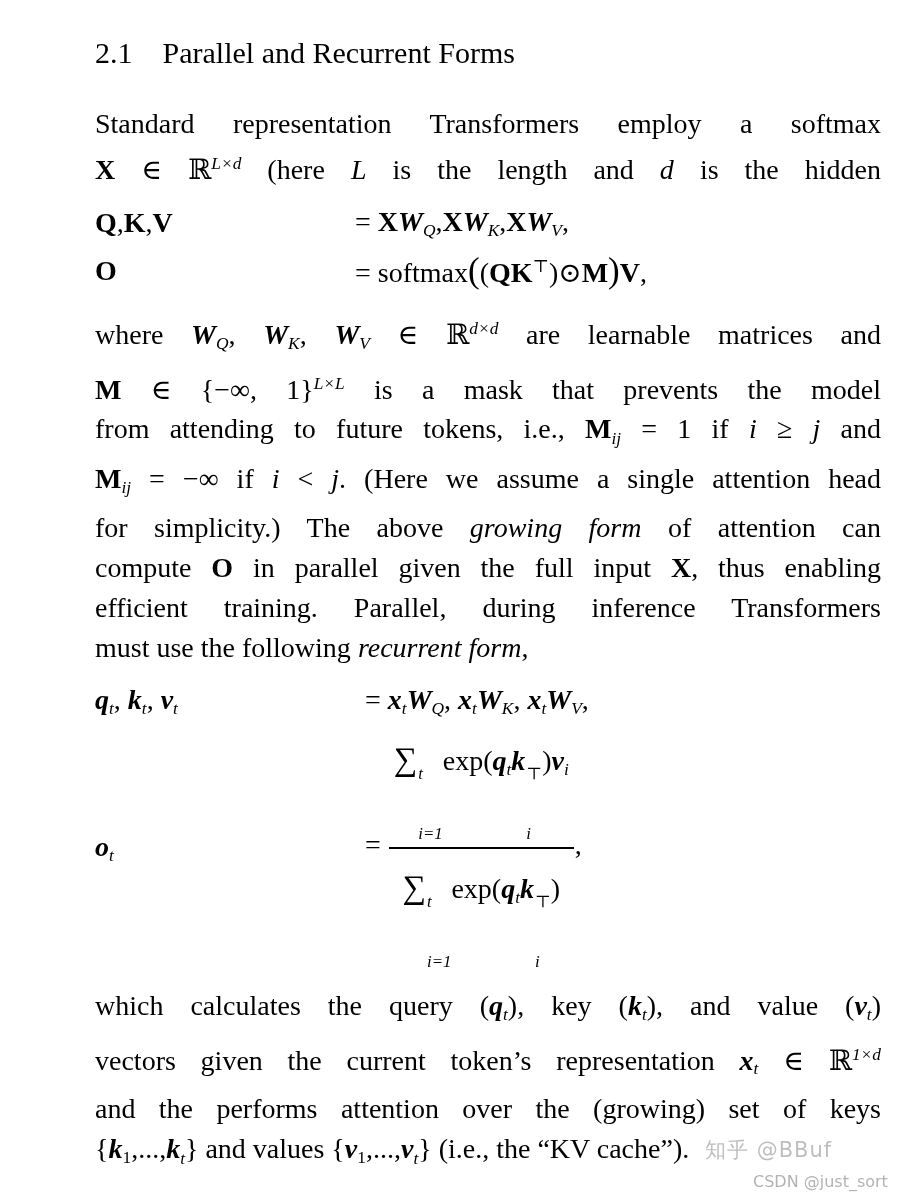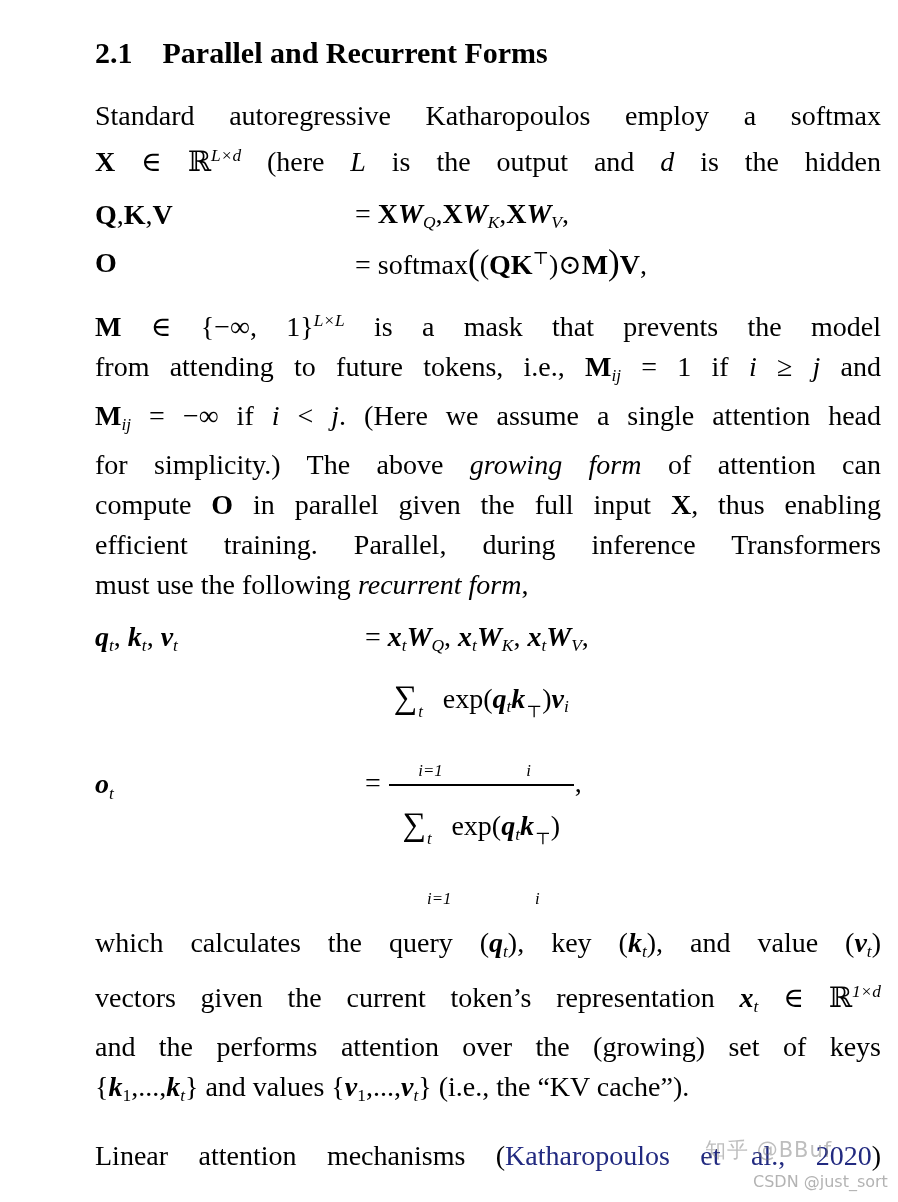--- a/index.html
+++ b/index.html
@@ -3,21 +3,21 @@
 <meta charset="utf-8">
 <style>
   html,body{margin:0;padding:0;}
   body{
     width:898px;height:1202px;position:relative;overflow:hidden;
     background:#ffffff;color:#000000;
     font-family:"Liberation Serif","DejaVu Serif","DejaVu Sans",serif;
   }
   .content{position:absolute;left:95px;top:36px;width:786px;}
 
-  .heading{font-size:30px;font-weight:700;margin:0 0 26px 0;}
+  .heading{font-size:30px;font-weight:400;margin:0 0 34px 0;}
   .heading .num{display:inline-block;margin-right:30px;}
 
   .para{font-size:28px;line-height:40px;}
   .para + .para{margin-top:20px;}
   .line{text-align:justify;}
   .line.j{text-align-last:justify;}
 
   .eq{font-size:28px;margin:12px 0 14px;}
   .eqrow{display:grid;grid-template-columns:var(--lhsw,258px) auto;align-items:center;margin:3px 0;line-height:1.4;}
   .eq1{--lhsw:258px;}
@@ -55,36 +55,37 @@
 </head>
 <body>
 
 <div class="content">
 
   <div class="heading">
     <span class="num">2.1</span><span>Parallel and Recurrent Forms</span>
   </div>
 
   <div class="para">
-      <div class="line j"><span>Standard autoregressive Katharopoulos employ a softmax</span></div>
-      <div class="line j"><span class="b">X</span><span> ∈ ℝ</span><span class="sup i">L×d</span><span> (here </span><span class="i">L</span><span> is the output and </span><span class="i">d</span><span> is the hidden</span></div>
+      <div class="line j"><span>Standard representation Transformers employ a softmax</span></div>
+      <div class="line j"><span class="b">X</span><span> ∈ ℝ</span><span class="sup i">L×d</span><span> (here </span><span class="i">L</span><span> is the length and </span><span class="i">d</span><span> is the hidden</span></div>
     </div>
 
   <div class="eq eq1">
       <div class="eqrow">
         <span class="lhs"><span class="b">Q</span><span>,</span><span class="b">K</span><span>,</span><span class="b">V</span></span>
         <span class="rhs"><span>= </span><span class="b">X</span><span class="bi">W</span><span class="sub i">Q</span><span>,</span><span class="b">X</span><span class="bi">W</span><span class="sub i">K</span><span>,</span><span class="b">X</span><span class="bi">W</span><span class="sub i">V</span><span>,</span></span>
       </div>
       <div class="eqrow">
         <span class="lhs"><span class="b">O</span></span>
         <span class="rhs"><span>= softmax</span><span class="big">(</span><span>(</span><span class="b">QK</span><span class="sup">⊤</span><span>)</span><span>⊙</span><span class="b">M</span><span class="big">)</span><span class="b">V</span><span>,</span></span>
       </div>
     </div>
 
   <div class="para">
+      <div class="line j"><span>where </span><span class="bi">W</span><span class="sub i">Q</span><span>, </span><span class="bi">W</span><span class="sub i">K</span><span>, </span><span class="bi">W</span><span class="sub i">V</span><span> ∈ ℝ</span><span class="sup i">d×d</span><span> are learnable matrices and</span></div>
       <div class="line j"><span class="b">M</span><span> ∈ {−∞, 1}</span><span class="sup i">L×L</span><span> is a mask that prevents the model</span></div>
       <div class="line j"><span>from attending to future tokens, i.e., </span><span class="b">M</span><span class="sub i">ij</span><span> = 1 if </span><span class="i">i</span><span> ≥ </span><span class="i">j</span><span> and</span></div>
       <div class="line j"><span class="b">M</span><span class="sub i">ij</span><span> = −∞ if </span><span class="i">i</span><span> &lt; </span><span class="i">j</span><span>. (Here we assume a single attention head</span></div>
       <div class="line j"><span>for simplicity.)  The above </span><span class="i">growing form</span><span> of attention can</span></div>
       <div class="line j"><span>compute </span><span class="b">O</span><span> in parallel given the full input </span><span class="b">X</span><span>, thus enabling</span></div>
       <div class="line j"><span>efficient training.  Parallel, during inference Transformers</span></div>
       <div class="line"><span>must use the following </span><span class="i">recurrent form</span><span>,</span></div>
     </div>
 
   <div class="eq eq2">

